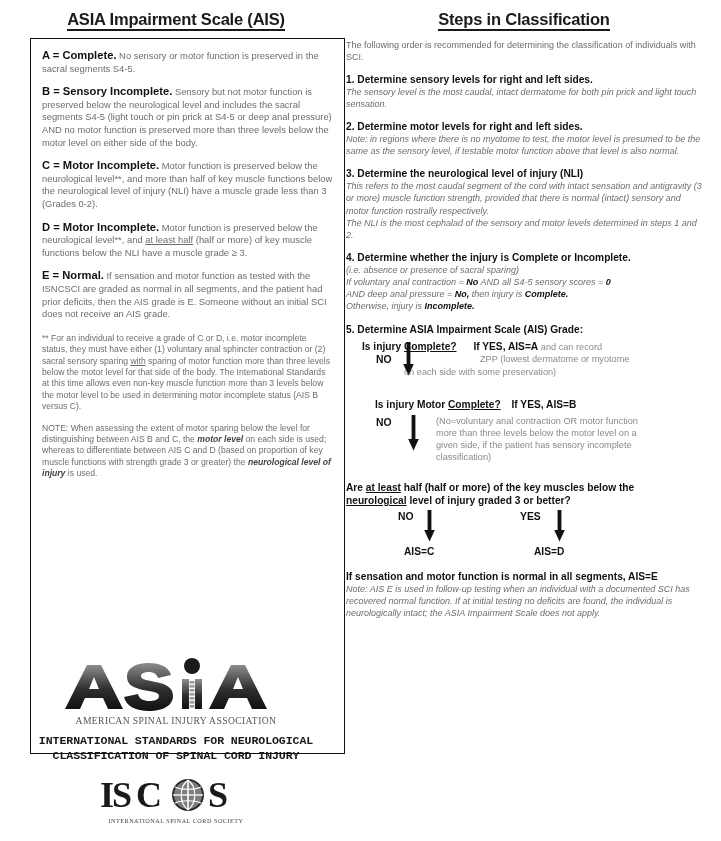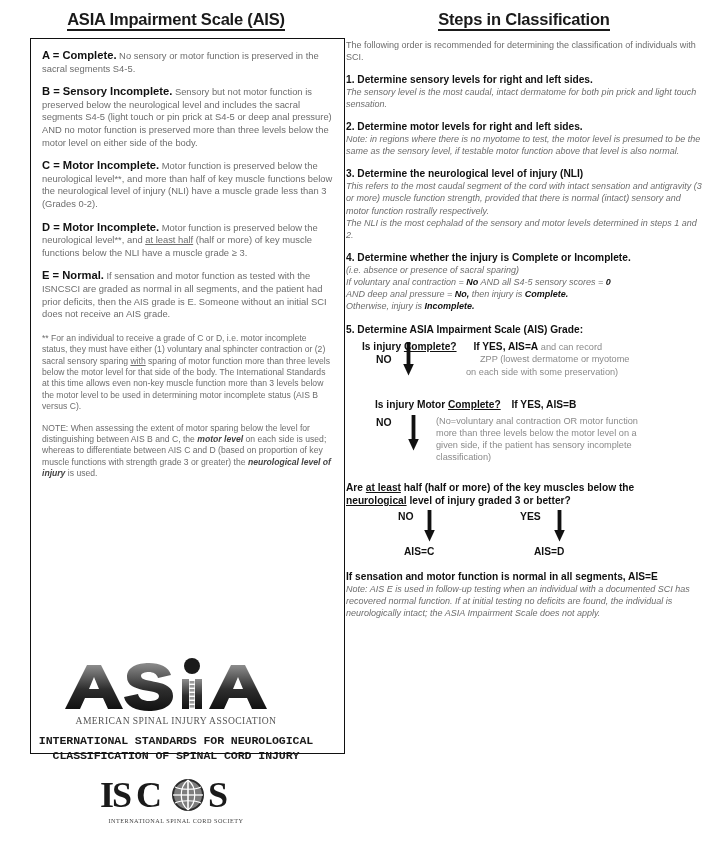--- a/index.html
+++ b/index.html
@@ -349,21 +349,21 @@
     <div class="step" style="margin-top:11px;">
       <div class="step-head">5. Determine ASIA Impairment Scale (AIS) Grade:</div>
 
       <div class="flow">
 
         <div class="flow-row" style="margin-top:2px;">
           <span class="q" style="margin-left:16px;"><span>Is injury </span><u>Complete?</u></span>
           <span class="ans" style="margin-left:14px;">If YES, AIS=A</span><span class="grey-note"> and can record</span>
         </div>
         <div class="grey-note" style="margin-left:134px;">ZPP (lowest dermatome or myotome</div>
-        <div class="grey-note" style="margin-left:120px;">on each side with some preservation)</div>
+        <div class="grey-note" style="margin-left:58px;">on each side with some preservation)</div>
 
         <div style="position:relative; height:0;">
           <div style="position:absolute; left:30px; top:-36px;">
             <span class="no-label">NO</span>
             <span class="arrow-down">
               <svg width="11" height="34" viewBox="0 0 11 34" style="vertical-align:top; margin-left:7px;">
                 <rect x="3.6" y="0" width="3.8" height="24" fill="#111"></rect>
                 <polygon points="0.2,22 10.8,22 5.5,33.5" fill="#111"></polygon>
               </svg>
             </span>

